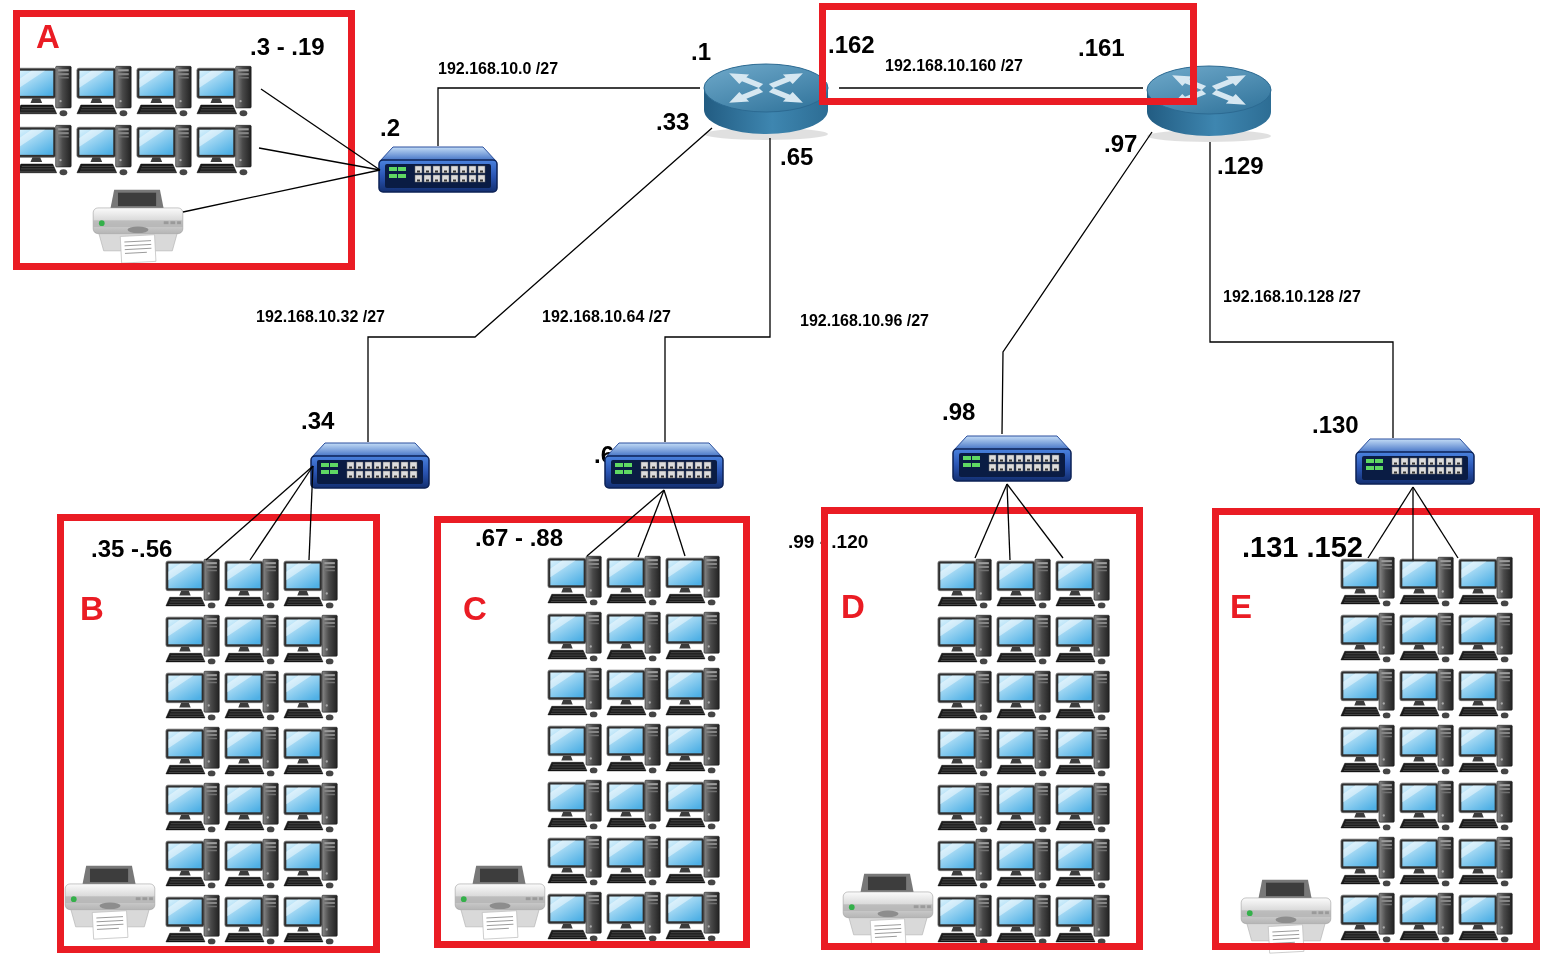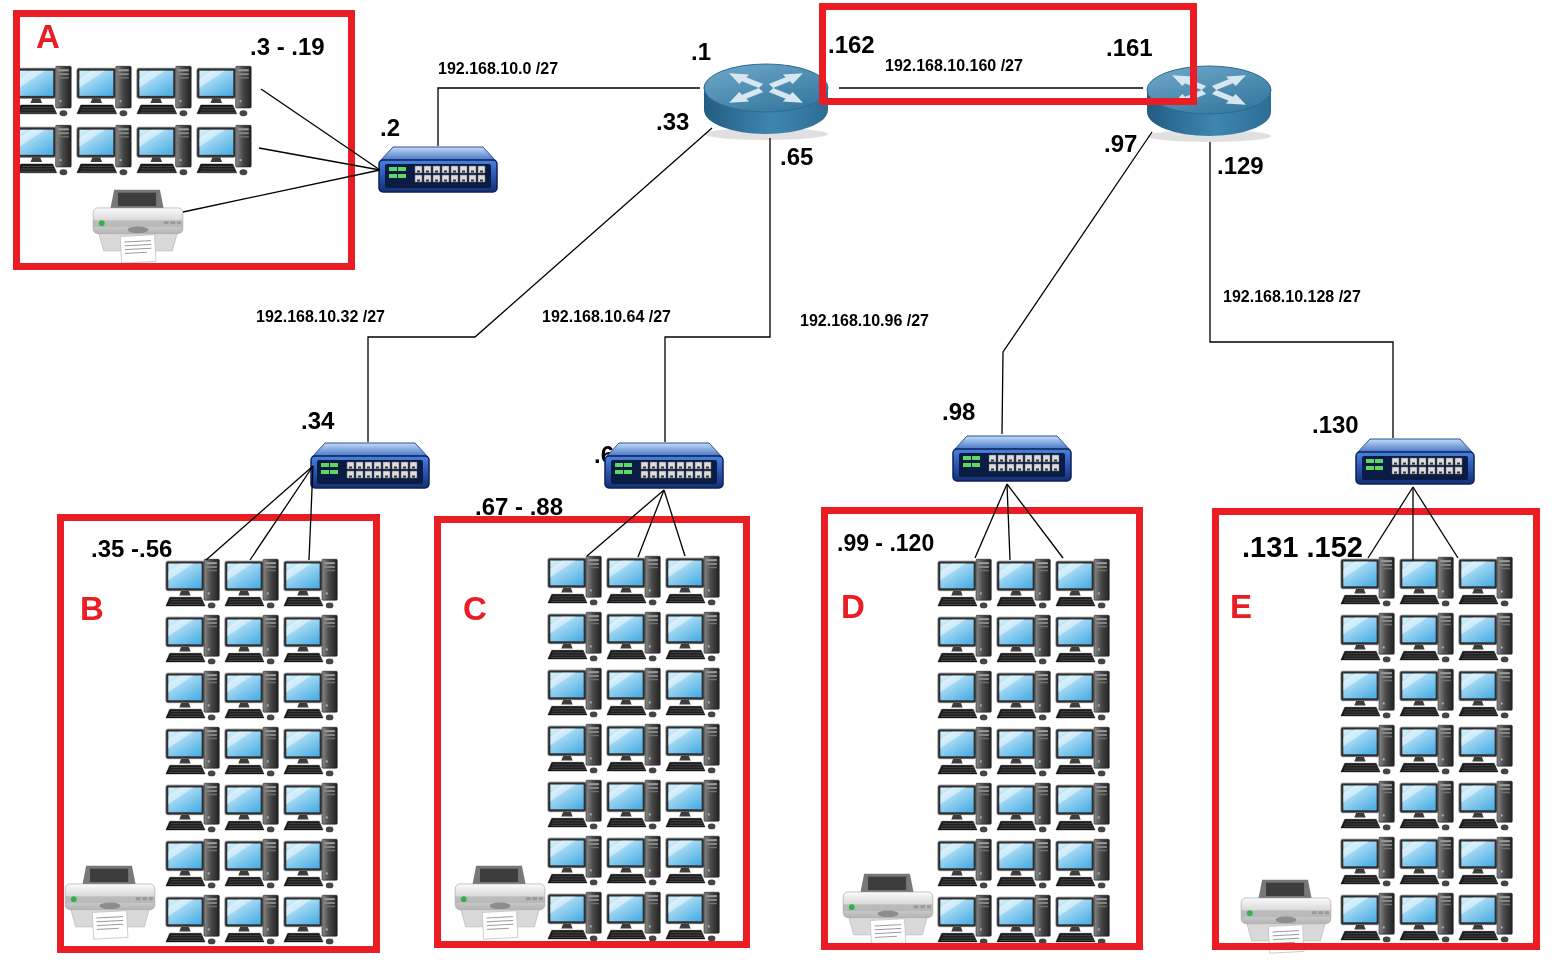--- a/index.html
+++ b/index.html
@@ -242,21 +242,21 @@
   <div class="lbl lbl-if" style="left:691px;top:40px;">.1</div>
   <div class="lbl lbl-if" style="left:656px;top:110px;">.33</div>
   <div class="lbl lbl-if" style="left:780px;top:145px;">.65</div>
   <div class="lbl lbl-if" style="left:828px;top:33px;">.162</div>
   <div class="dev rt" style="left:698px;top:46px;">
       <svg viewBox="0 0 142 96">
         <use href="#icon-router"></use>
       </svg>
     </div>
 
-  <div class="lbl lbl-if" style="left:1106px;top:36px;">.161</div>
+  <div class="lbl lbl-if" style="left:1078px;top:36px;">.161</div>
   <div class="lbl lbl-if" style="left:1104px;top:132px;">.97</div>
   <div class="lbl lbl-if" style="left:1217px;top:154px;">.129</div>
   <div class="dev rt" style="left:1141px;top:48px;">
       <svg viewBox="0 0 142 96">
         <use href="#icon-router"></use>
       </svg>
     </div>
 
   <div class="lbl lbl-if" style="left:301px;top:409px;">.34</div>
   <div class="dev sw" style="left:309px;top:440px;">
@@ -414,21 +414,21 @@
           <use href="#icon-pc"></use>
         </svg>
       </div>
 </div>
   <div class="printer" style="left:60px;top:862px;">
       <svg viewBox="0 0 102 86">
         <use href="#icon-printer"></use>
       </svg>
     </div>
 
-  <div class="lbl" style="left:475px;top:495px;font-size:24px;">.67 - .88</div>
+  <div class="lbl" style="left:475px;top:526px;font-size:24px;">.67 - .88</div>
   <div class="lbl lbl-letter" style="left:463px;top:592px;">C</div>
   <div class="pc-grid grid-21" style="left:547px;top:553px;">
   <div class="pc">
         <svg viewBox="0 0 62 56">
           <use href="#icon-pc"></use>
         </svg>
       </div>
 
   <div class="pc">
         <svg viewBox="0 0 62 56">
@@ -549,21 +549,21 @@
           <use href="#icon-pc"></use>
         </svg>
       </div>
 </div>
   <div class="printer" style="left:450px;top:862px;">
       <svg viewBox="0 0 102 86">
         <use href="#icon-printer"></use>
       </svg>
     </div>
 
-  <div class="lbl" style="left:837px;top:532px;font-size:23px;">.99 - .120</div>
+  <div class="lbl" style="left:788px;top:532px;font-size:19px;">.99 - .120</div>
   <div class="lbl lbl-letter" style="left:841px;top:590px;">D</div>
   <div class="pc-grid grid-21" style="left:937px;top:556px;">
   <div class="pc">
         <svg viewBox="0 0 62 56">
           <use href="#icon-pc"></use>
         </svg>
       </div>
 
   <div class="pc">
         <svg viewBox="0 0 62 56">

